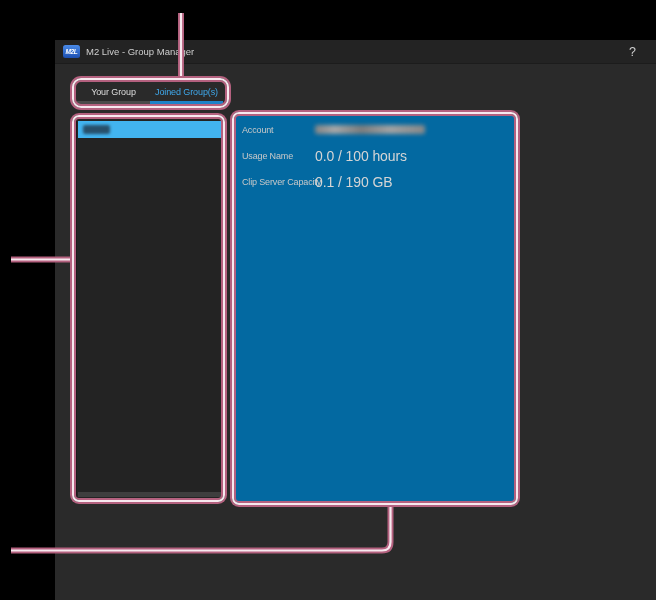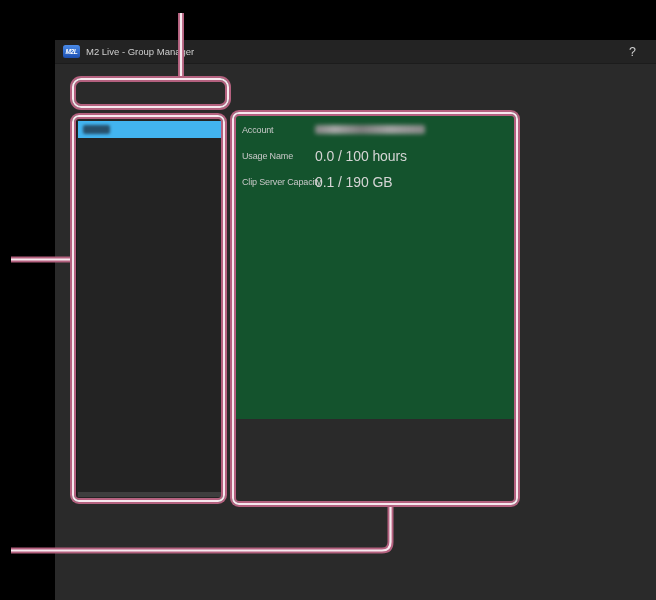--- a/index.html
+++ b/index.html
@@ -28,22 +28,22 @@
   .tab.active .underline { background:#1d82c8; }
 
   
   .list-panel { position:absolute; left:21px; top:78px; width:147px; height:382px;
                 background:#232323; border:1px solid #191919; box-sizing:border-box; }
   .list-item-selected { position:absolute; left:1px; top:2px; right:1px; height:17px; background:#42b4f0;
                         display:flex; align-items:center; padding-left:5px; box-sizing:border-box; cursor:pointer; }
   .hscrollbar { position:absolute; left:1px; right:1px; bottom:2px; height:5px; background:#3e3e3e; cursor:pointer; }
 
   
-  .details-panel { position:absolute; left:181px; top:76px; width:278px; height:303px;
-                   background:#14532d; box-sizing:border-box; padding:7px 0 0 6px; }
+  .details-panel { position:absolute; left:181px; top:76px; width:278px; height:388px;
+                   background:#0369a1; box-sizing:border-box; padding:7px 0 0 6px; }
   .drow { height:13px; margin-bottom:13px; display:flex; align-items:center; }
   .dlabel { color:#c9c9c9; font-size:9px; letter-spacing:-0.15px; width:73px; flex:0 0 auto; white-space:nowrap; }
   .dvalue { color:#d5d5d5; font-size:14px; letter-spacing:-0.1px; white-space:nowrap; }
 
   
   .blur { border-radius:2px; }
   .blur-email { width:110px; height:9px; filter:blur(2px);
                 background:linear-gradient(90deg,#858585,#a8a8a8 18%,#7d7d7d 42%,#a3a3a3 68%,#888 100%); }
   .blur-group { width:36px; height:10px; filter:blur(2px); background:#9d9d9d; }
   .blur-item  { width:27px; height:9px;  filter:blur(1.5px); background:#27506b; }
@@ -62,20 +62,30 @@
 <div class="stage">
 
   <div class="window">
 
     <div class="titlebar">
       <span class="logo">M2L</span>
       <span class="title">M2 Live - Group Manager</span>
       <span class="help">?</span>
     </div>
 
+    <div class="tabbar">
+      <div class="tab">
+        <span>Your Group</span>
+        <div class="underline"></div>
+      </div>
+      <div class="tab active">
+        <span>Joined Group(s)</span>
+        <div class="underline"></div>
+      </div>
+    </div>
 
     <div class="list-panel">
       <div class="list-item-selected">
         <div class="blur blur-item"></div>
       </div>
       <div class="hscrollbar"></div>
     </div>
 
     <div class="details-panel">
       <div class="drow">

